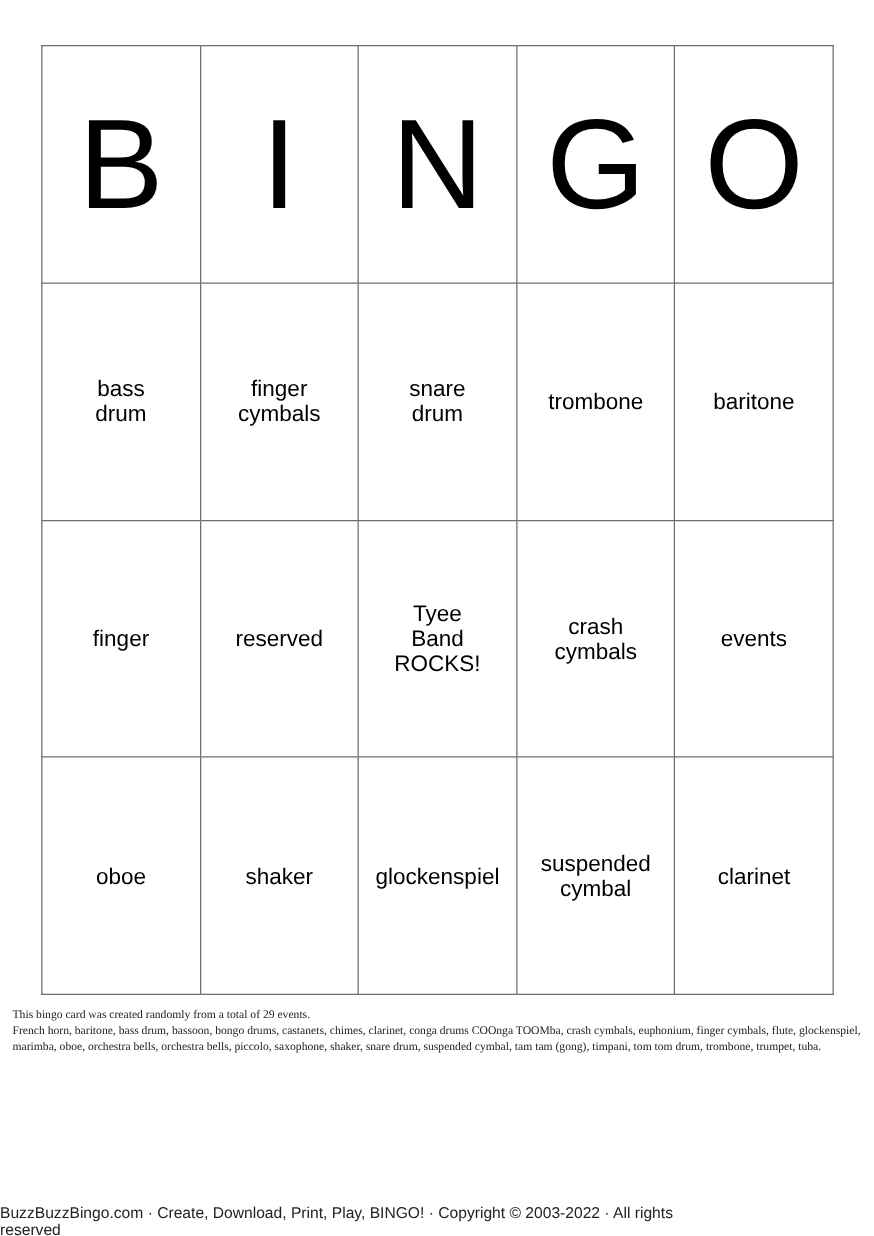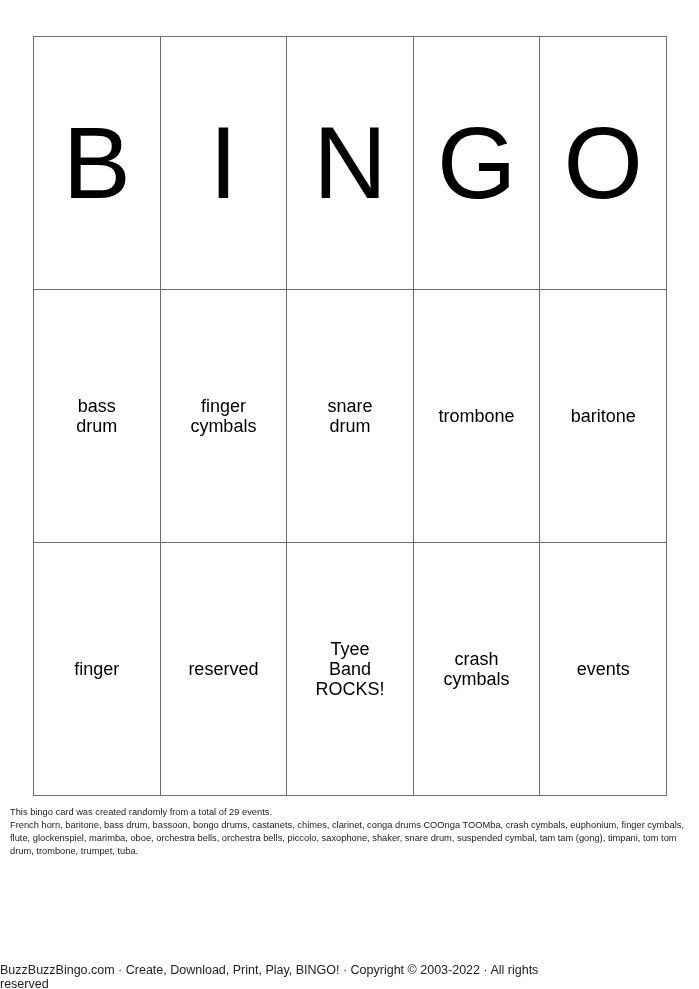--- a/index.html
+++ b/index.html
@@ -43,20 +43,21 @@
       line-height: 20px;
     }
     .note {
       position: absolute;
       left: 10px;
       top: 806px;
       width: 682px;
       font-size: 9.3px;
       line-height: 13px;
       color: #222;
+      font-family: Liberation Serif, serif;
     }
     .footer {
       position: absolute;
       left: 0;
       top: 963px;
       width: 557px;
       text-align: left;
       font-size: 12.5px;
       color: #222;
     }
@@ -80,20 +81,27 @@
     <td class="cell">trombone</td>
     <td class="cell">baritone</td>
   </tr>
   <tr>
     <td class="cell">finger</td>
     <td class="cell">reserved</td>
     <td class="cell">Tyee<br>Band<br>ROCKS!</td>
     <td class="cell">crash<br>cymbals</td>
     <td class="cell">events</td>
   </tr>
+  <tr>
+    <td class="cell">oboe</td>
+    <td class="cell">shaker</td>
+    <td class="cell">glockenspiel</td>
+    <td class="cell">suspended<br>cymbal</td>
+    <td class="cell">clarinet</td>
+  </tr>
 </tbody>
   </table>
 
 <div class="note">
   <div>This bingo card was created randomly from a total of 29 events.</div>
   <div>French horn, baritone, bass drum, bassoon, bongo drums, castanets, chimes, clarinet, conga drums COOnga TOOMba, crash cymbals, euphonium, finger cymbals, flute, glockenspiel, marimba, oboe, orchestra bells, orchestra bells, piccolo, saxophone, shaker, snare drum, suspended cymbal, tam tam (gong), timpani, tom tom drum, trombone, trumpet, tuba.</div>
 </div>
 
 <div class="footer">BuzzBuzzBingo.com · Create, Download, Print, Play, BINGO! · Copyright © 2003-2022 · All rights reserved</div>
 

